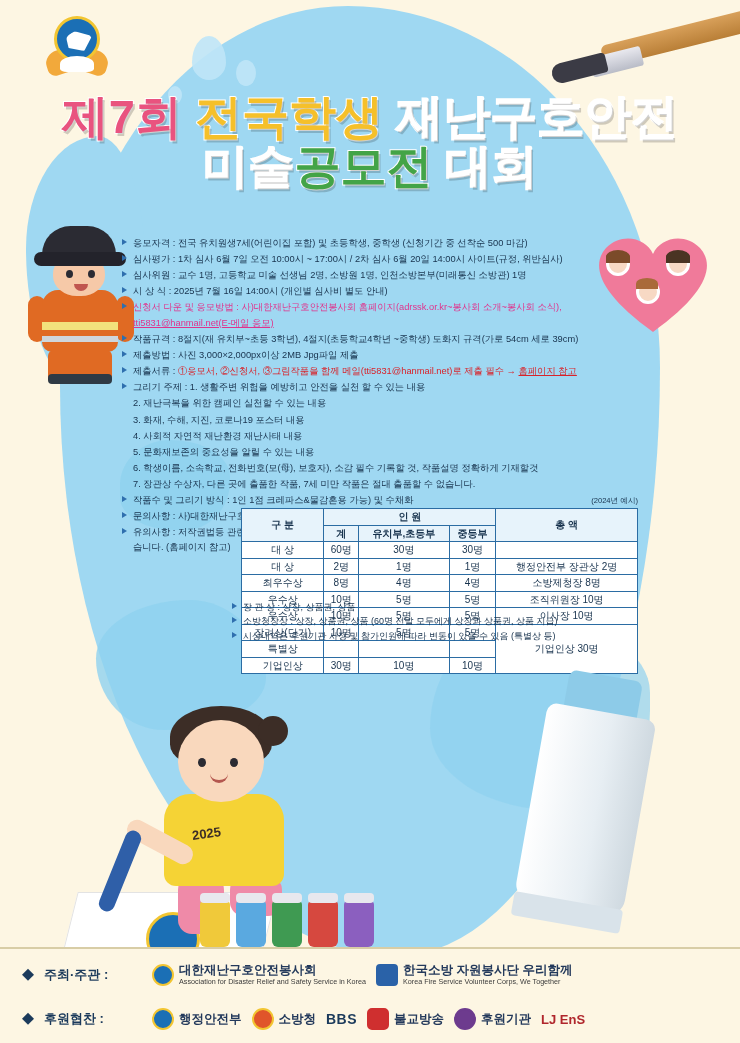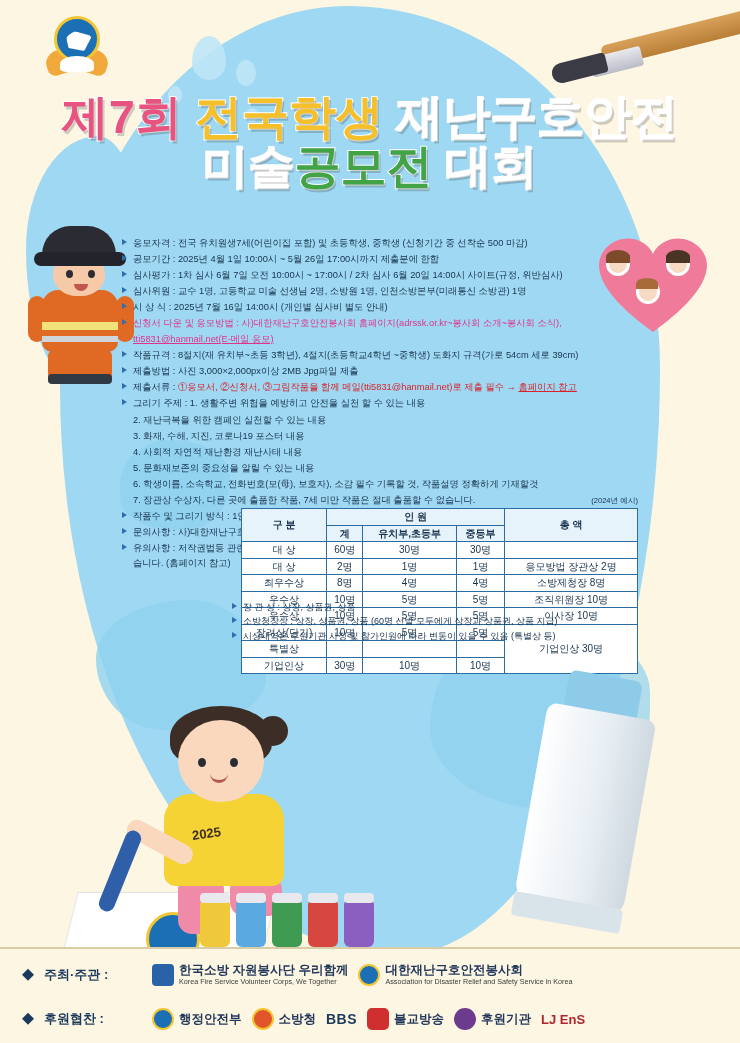--- a/index.html
+++ b/index.html
@@ -338,21 +338,20 @@
       <div class="hair a"></div>
     <div class="p head h2"></div>
       <div class="hair b"></div>
     <div class="p head h3"></div>
       <div class="hair c"></div>
   </div>
 
   <div class="content">
     <ul>
       <li><span class="bullet"></span><span>응모자격 : 전국 유치원생7세(어린이집 포함) 및 초등학생, 중학생 (신청기간 중 선착순 500 마감)</span></li>
-      <li><span class="bullet"></span><span>공모기간 : 2025년 4월 1일 10:00시 ~ 5월 26일 17:00시까지 제출분에 한함</span></li>
       <li><span class="bullet"></span><span>심사평가 : 1차 심사 6월 7일 오전 10:00시 ~ 17:00시 / 2차 심사 6월 20일 14:00시 사이트(규정, 위반심사)</span></li>
       <li><span class="bullet"></span><span>심사위원 : 교수 1명, 고등학교 미술 선생님 2명, 소방원 1명, 인천소방본부(미래통신 소방관) 1명</span></li>
       <li><span class="bullet"></span><span>시 상 식 : 2025년 7월 16일 14:00시 (개인별 심사비 별도 안내)</span></li>
       <li><span class="bullet"></span><span class="pink">신청서 다운 및 응모방법 : 사)대한재난구호안전봉사회 홈페이지(adrssk.or.kr~봉사회 소개~봉사회 소식),</span></li>
       <li class="sub"><span class="pink u">tti5831@hanmail.net(E-메일 응모)</span></li>
       <li><span class="bullet"></span><span>작품규격 : 8절지(재 유치부~초등 3학년), 4절지(초등학교4학년 ~중학생) 도화지 규격(가로 54cm 세로 39cm)</span></li>
       <li><span class="bullet"></span><span>제출방법 : 사진 3,000×2,000px이상 2MB Jpg파일 제출</span></li>
       <li><span class="bullet"></span><span>제출서류 : </span><span class="red">①응모서, ②신청서, ③그림작품을 함께 메일(tti5831@hanmail.net)로 제출 필수 → </span><span class="red u">홈페이지 참고</span></li>
       <li><span class="bullet"></span><span>그리기 주제 : 1. 생활주변 위험을 예방히고 안전을 실천 할 수 있는 내용</span></li>
       <li class="sub"><span>2. 재난극복을 위한 캠페인 실천할 수 있는 내용</span></li>
@@ -388,21 +387,21 @@
           <td>60명</td>
           <td>30명</td>
           <td>30명</td>
           <td></td>
         </tr>
         <tr>
           <td>대   상</td>
           <td>2명</td>
           <td>1명</td>
           <td>1명</td>
-          <td>응모방법 장관상 2명</td>
+          <td>행정안전부 장관상 2명</td>
         </tr>
         <tr>
           <td>최우수상</td>
           <td>8명</td>
           <td>4명</td>
           <td>4명</td>
           <td>소방제청장  8명</td>
         </tr>
         <tr>
           <td>우수상</td>
@@ -488,33 +487,33 @@
     <div class="cap"></div>
     <div class="body"></div>
     <div class="crimp"></div>
   </div>
 
   <div class="footer">
     <div class="footer-row r1">
       <span class="diamond">◆</span>
       <span class="f-label">주최·주관 :</span>
       <span class="f-item">
+        <span class="mark"></span>
+        <span>
+          <span class="f-main">대한재난구호안전봉사회</span>
+          <span class="f-sub">Association for Disaster Relief and Safety Service in Korea</span>
+        </span>
+      </span>
+      <span class="f-item">
         <span class="mark square"></span>
         <span>
           <span class="f-main">한국소방 자원봉사단 우리함께</span>
           <span class="f-sub">Korea Fire Service Volunteer Corps, We Together</span>
         </span>
       </span>
-      <span class="f-item">
-        <span class="mark"></span>
-        <span>
-          <span class="f-main">대한재난구호안전봉사회</span>
-          <span class="f-sub">Association for Disaster Relief and Safety Service in Korea</span>
-        </span>
-      </span>
     </div>
     <div class="footer-row r2">
       <span class="diamond">◆</span>
       <span class="f-label">후원협찬 :</span>
       <span class="f-item">
         <span class="mark"></span>
         <span class="f-main">행정안전부</span>
       </span>
       <span class="f-item">
         <span class="mark orange"></span>

